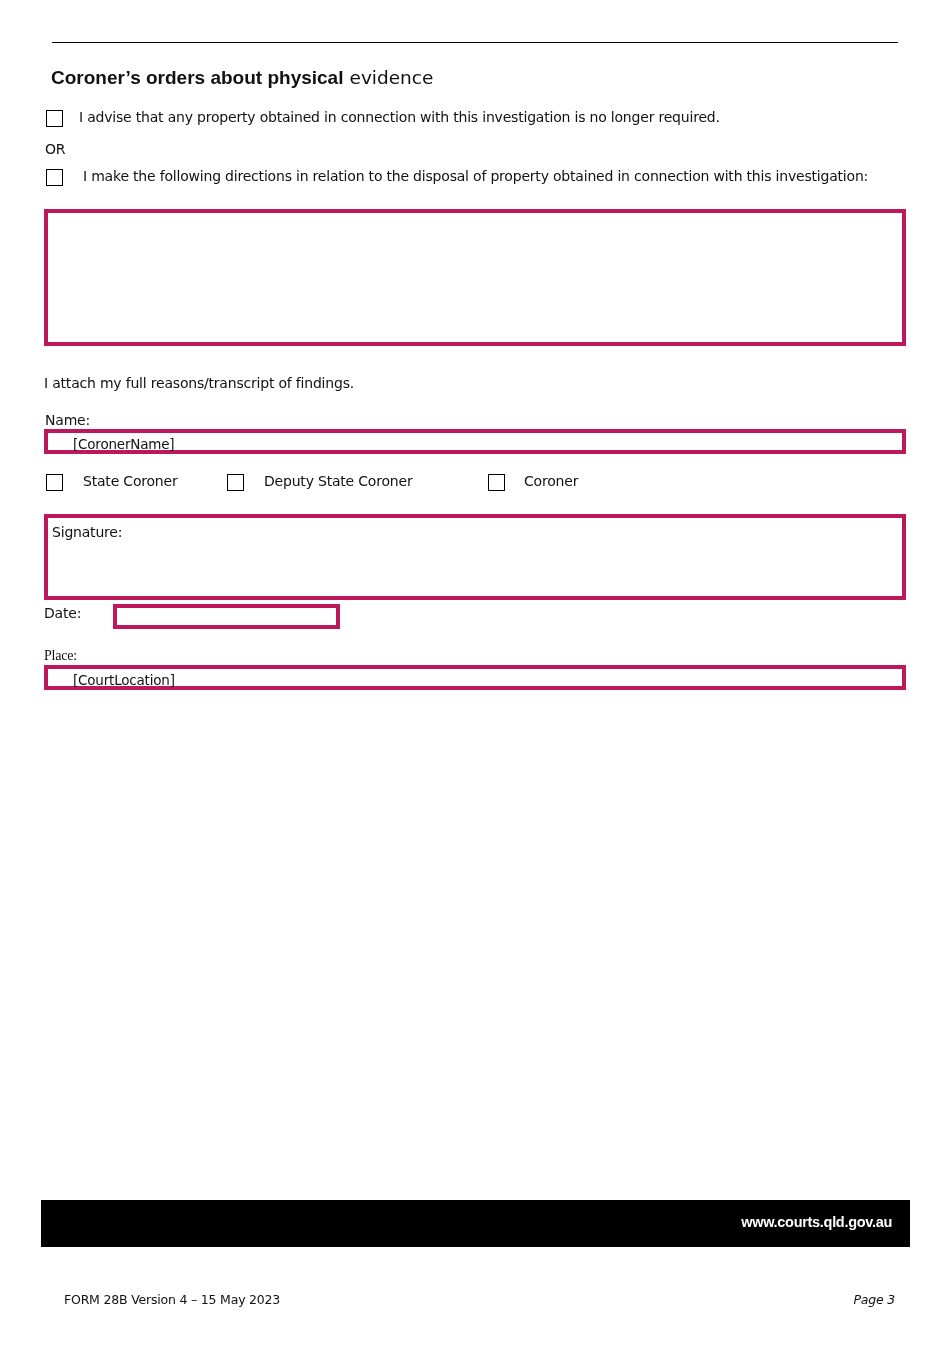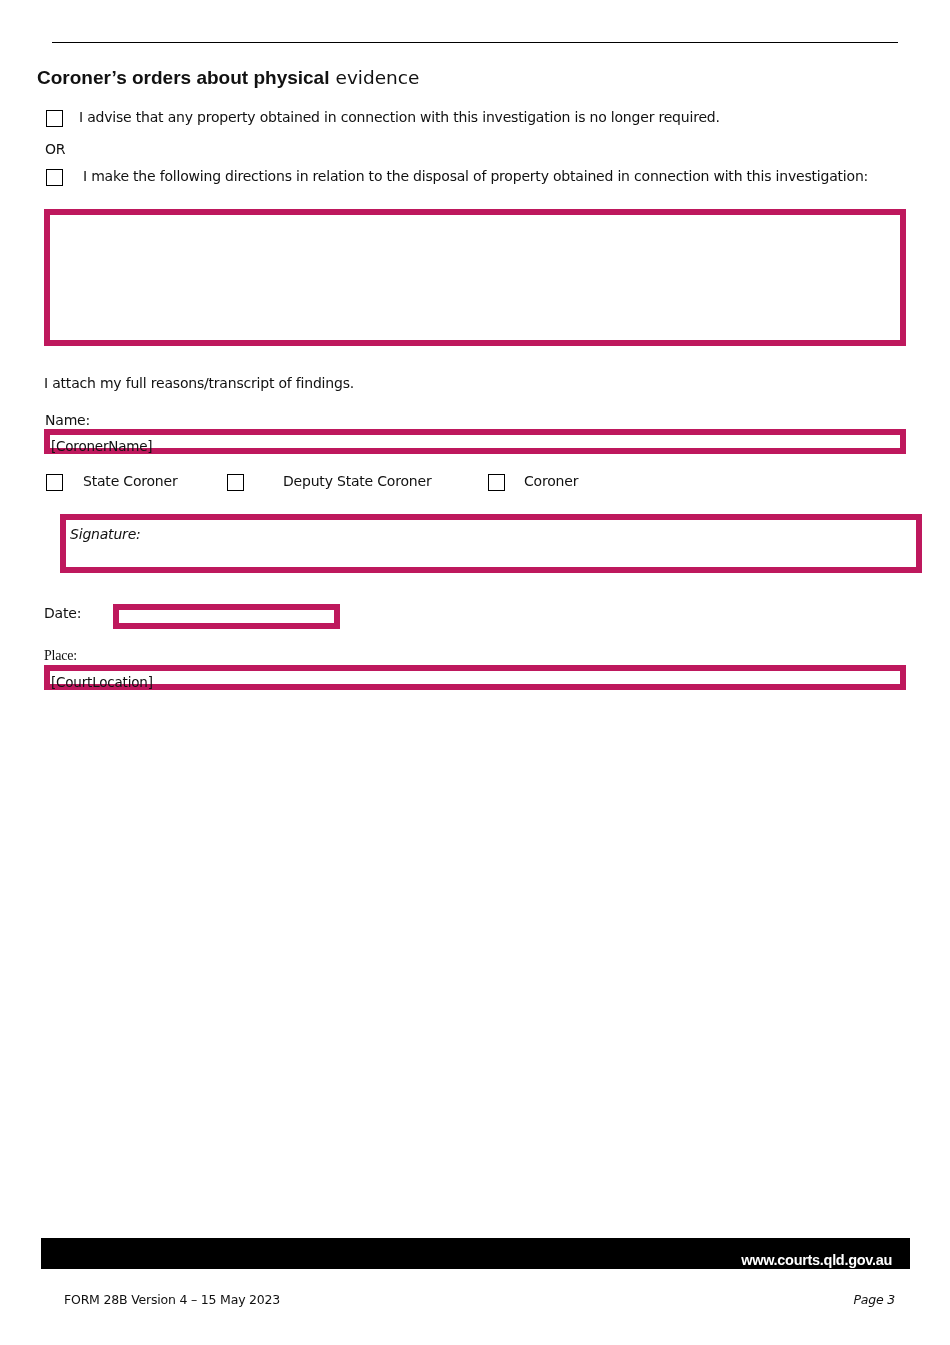--- a/index.html
+++ b/index.html
@@ -1,27 +1,27 @@
 <!DOCTYPE html>
 <html><head>
 <meta charset="utf-8">
 <style>
   html, body { margin: 0; padding: 0; background: #ffffff; }
   body { width: 950px; height: 1345px; position: relative; overflow: hidden;
          font-family: "DejaVu Sans", sans-serif; color: #111; }
   .abs { position: absolute; }
   .top-rule { left: 52px; top: 42px; width: 846px; height: 0; border-top: 1px solid #000; }
-  .heading { left: 37px; top: 66px; font-size: 19px; white-space: nowrap; }
+  .heading { left: 51px; top: 66px; font-size: 19px; white-space: nowrap; }
   .heading .b { font-family: "Liberation Sans", sans-serif; font-weight: bold; font-size: 19px; }
   .heading .n { font-family: "DejaVu Sans", sans-serif; font-weight: normal; font-size: 18.5px; }
   .cb { width: 15px; height: 15px; border: 1.3px solid #000; background: #fff; box-sizing: border-box; }
   .txt { font-size: 14px; white-space: nowrap; letter-spacing: -0.2px; }
-  .field { border: 6px solid #be185d; box-sizing: border-box; background: #fff; }
+  .field { border: 4px solid #be185d; box-sizing: border-box; background: #fff; padding-left: 24px; }
   .field-val { font-size: 13.5px; padding-left: 1px; line-height: 22px; white-space: nowrap; letter-spacing: -0.2px; }
-  .footer-bar { left: 41px; top: 1238px; width: 869px; height: 31px; background: #000; }
+  .footer-bar { left: 41px; top: 1200px; width: 869px; height: 47px; background: #000; }
   .footer-url { right: 18px; top: 14px; color: #fff; font-family: "Liberation Sans", sans-serif;
                 font-weight: bold; font-size: 14.5px; letter-spacing: -0.3px; }
   .footer-meta { font-size: 12.5px; white-space: nowrap; letter-spacing: -0.2px; }
 </style>
 </head>
 <body>
 
 <div class="abs top-rule"></div>
 
 <div class="abs heading">
@@ -43,26 +43,26 @@
 
 <div class="abs txt" style="left:45px; top:412px;">Name:</div>
 <div class="abs field" style="left:44px; top:429px; width:862px; height:25px;">
   <div class="field-val">[CoronerName]</div>
 </div>
 
 <div class="abs cb" style="left:46px; top:474px; width:17px; height:17px;"></div>
 <div class="abs txt" style="left:83px; top:473px;">State Coroner</div>
 
 <div class="abs cb" style="left:227px; top:474px; width:17px; height:17px;"></div>
-<div class="abs txt" style="left:264px; top:473px;margin-left:19px;">Deputy State Coroner</div>
+<div class="abs txt" style="left:264px; top:473px;">Deputy State Coroner</div>
 
 <div class="abs cb" style="left:488px; top:474px; width:17px; height:17px;"></div>
 <div class="abs txt" style="left:524px; top:473px;">Coroner</div>
 
-<div class="abs field" style="left:60px; top:514px; width:862px; height:59px;font-style:italic;">
+<div class="abs field" style="left:44px; top:514px; width:862px; height:86px;">
   <div class="txt" style="position:absolute; left:4px; top:6px;">Signature:</div>
 </div>
 
 <div class="abs txt" style="left:44px; top:605px;">Date:</div>
 <div class="abs field" style="left:113px; top:604px; width:227px; height:25px;">
   <div class="field-val"></div>
 </div>
 
 <div class="abs txt" style="left:44px; top:648px;font-family:Liberation Serif, serif;">Place:</div>
 <div class="abs field" style="left:44px; top:665px; width:862px; height:25px;">

